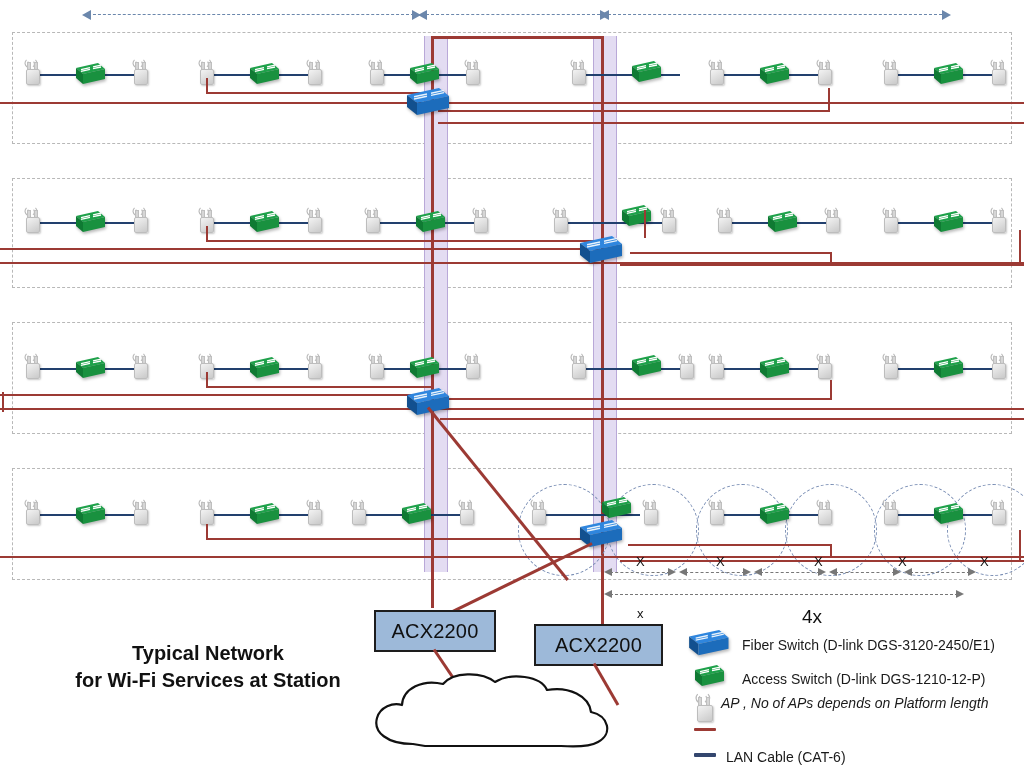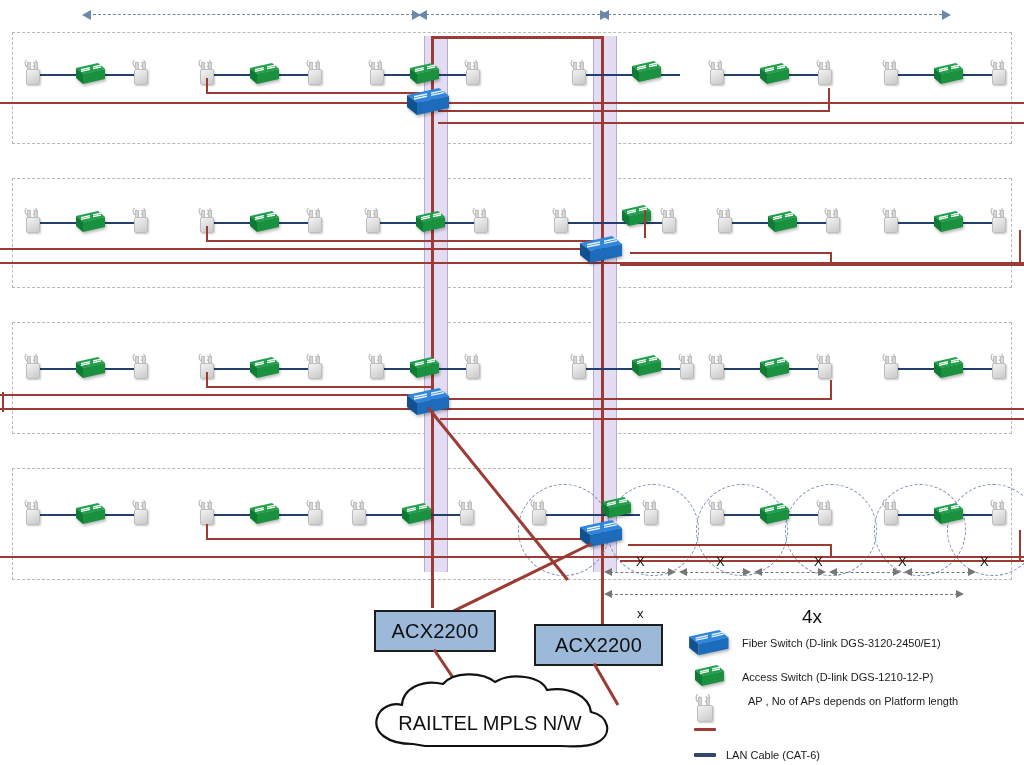--- a/index.html
+++ b/index.html
@@ -52,21 +52,21 @@
   .cloud-label{position:absolute;width:100%;text-align:center;font-size:20px;color:#111;}
 
   
   .title{position:absolute;font-weight:bold;font-size:20px;color:#111;line-height:1.35;text-align:center;}
   .xlabel{position:absolute;font-size:13px;color:#111;}
   .biglabel{position:absolute;font-size:19px;color:#111;}
 
   
   .legend{position:absolute;}
   .legend-row{position:absolute;display:flex;align-items:flex-start;}
-  .legend-text{font-size:11px;color:#1a1a1a;line-height:1.35;white-space:nowrap;}
+  .legend-text{font-size:14px;color:#1a1a1a;line-height:1.35;white-space:nowrap;}
   .swatch-ofc{width:22px;height:3px;background:#9c3a34;border-radius:1px;}
   .swatch-lan{width:22px;height:4px;background:#33466e;border-radius:1px;}
 </style>
 </head>
 <body>
 
 <div id="canvas">
 
   <div class="abs" style="left:82px;top:14px;width:338px;height:2px;">
     <div class="dimline" style="left:6px;top:0;width:326px;"></div>
@@ -1267,23 +1267,26 @@
   <div class="cloud-wrap" style="left:350px;top:668px;width:280px;height:90px;">
     <svg width="280" height="90" viewBox="0 0 280 90">
       <g transform="translate(5,6)">
         <path d="M58,70 C32,70 18,58 22,44 C25,33 38,28 47,31
                  C48,14 68,5 88,10 C98,-2 126,-3 140,8
                  C156,-2 186,2 192,16 C214,12 234,22 236,38
                  C254,42 258,60 243,68 C236,72 220,73 206,72
                  L70,72 Z" fill="#ffffff" stroke="#111111" stroke-width="2.2" stroke-linejoin="round"></path>
       </g>
     </svg>
-    <div class="cloud-label" style="left:0;top:44px;">RAILTEL MPLS  N/W</div>
-  </div>
-
+  </div>
+
+  <div class="title" style="left:48px;top:640px;width:320px;">
+    <div>Typical Network</div>
+    <div>for Wi-Fi Services at Station</div>
+  </div>
 
   <div class="legend" style="left:680px;top:620px;width:340px;height:145px;">
 
     <div class="legend-row" style="left:0;top:8px;">
       <div class="sw" style="position:relative;left:0;top:0;">
         <svg width="52" height="30" viewBox="0 0 52 32">
           <polygon points="8,9 40,2 50,10 18,17" fill="#2f86de"></polygon>
           <polygon points="8,9 18,17 18,29 8,21" fill="#12508f"></polygon>
           <polygon points="18,17 50,10 50,22 18,29" fill="#1c6cbb"></polygon>
           <g stroke="#e8f2fb" stroke-width="1.4" fill="none">
@@ -1321,21 +1324,21 @@
           <path d="M5 9 C2.5 6.5 2.5 4 4.5 1.8"></path>
               <path d="M7 9 C5.2 7 5.2 5.2 6.4 3.6"></path>
           <path d="M13 9 C15.5 6.5 15.5 4 13.5 1.8"></path>
               <path d="M11 9 C12.8 7 12.8 5.2 11.6 3.6"></path>
             </g>
           </svg>
         <div class="ant l" style="left:6px;top:5px;"></div>
         <div class="ant r" style="left:14px;top:5px;"></div>
         <div class="body" style="left:5px;top:13px;width:14px;height:15px;"></div>
       </div>
-      <div style="margin-left:32px;margin-top:2px;">
+      <div style="margin-left:5px;margin-top:2px;font-style:italic;">
         <div class="legend-text">AP , No of APs depends on Platform length</div>
       </div>
     </div>
 
     <div class="legend-row" style="left:14px;top:108px;">
       <div class="swatch-ofc"></div>
     </div>
 
     <div class="legend-row" style="left:14px;top:128px;">
       <div class="swatch-lan" style="margin-top:5px;"></div>

